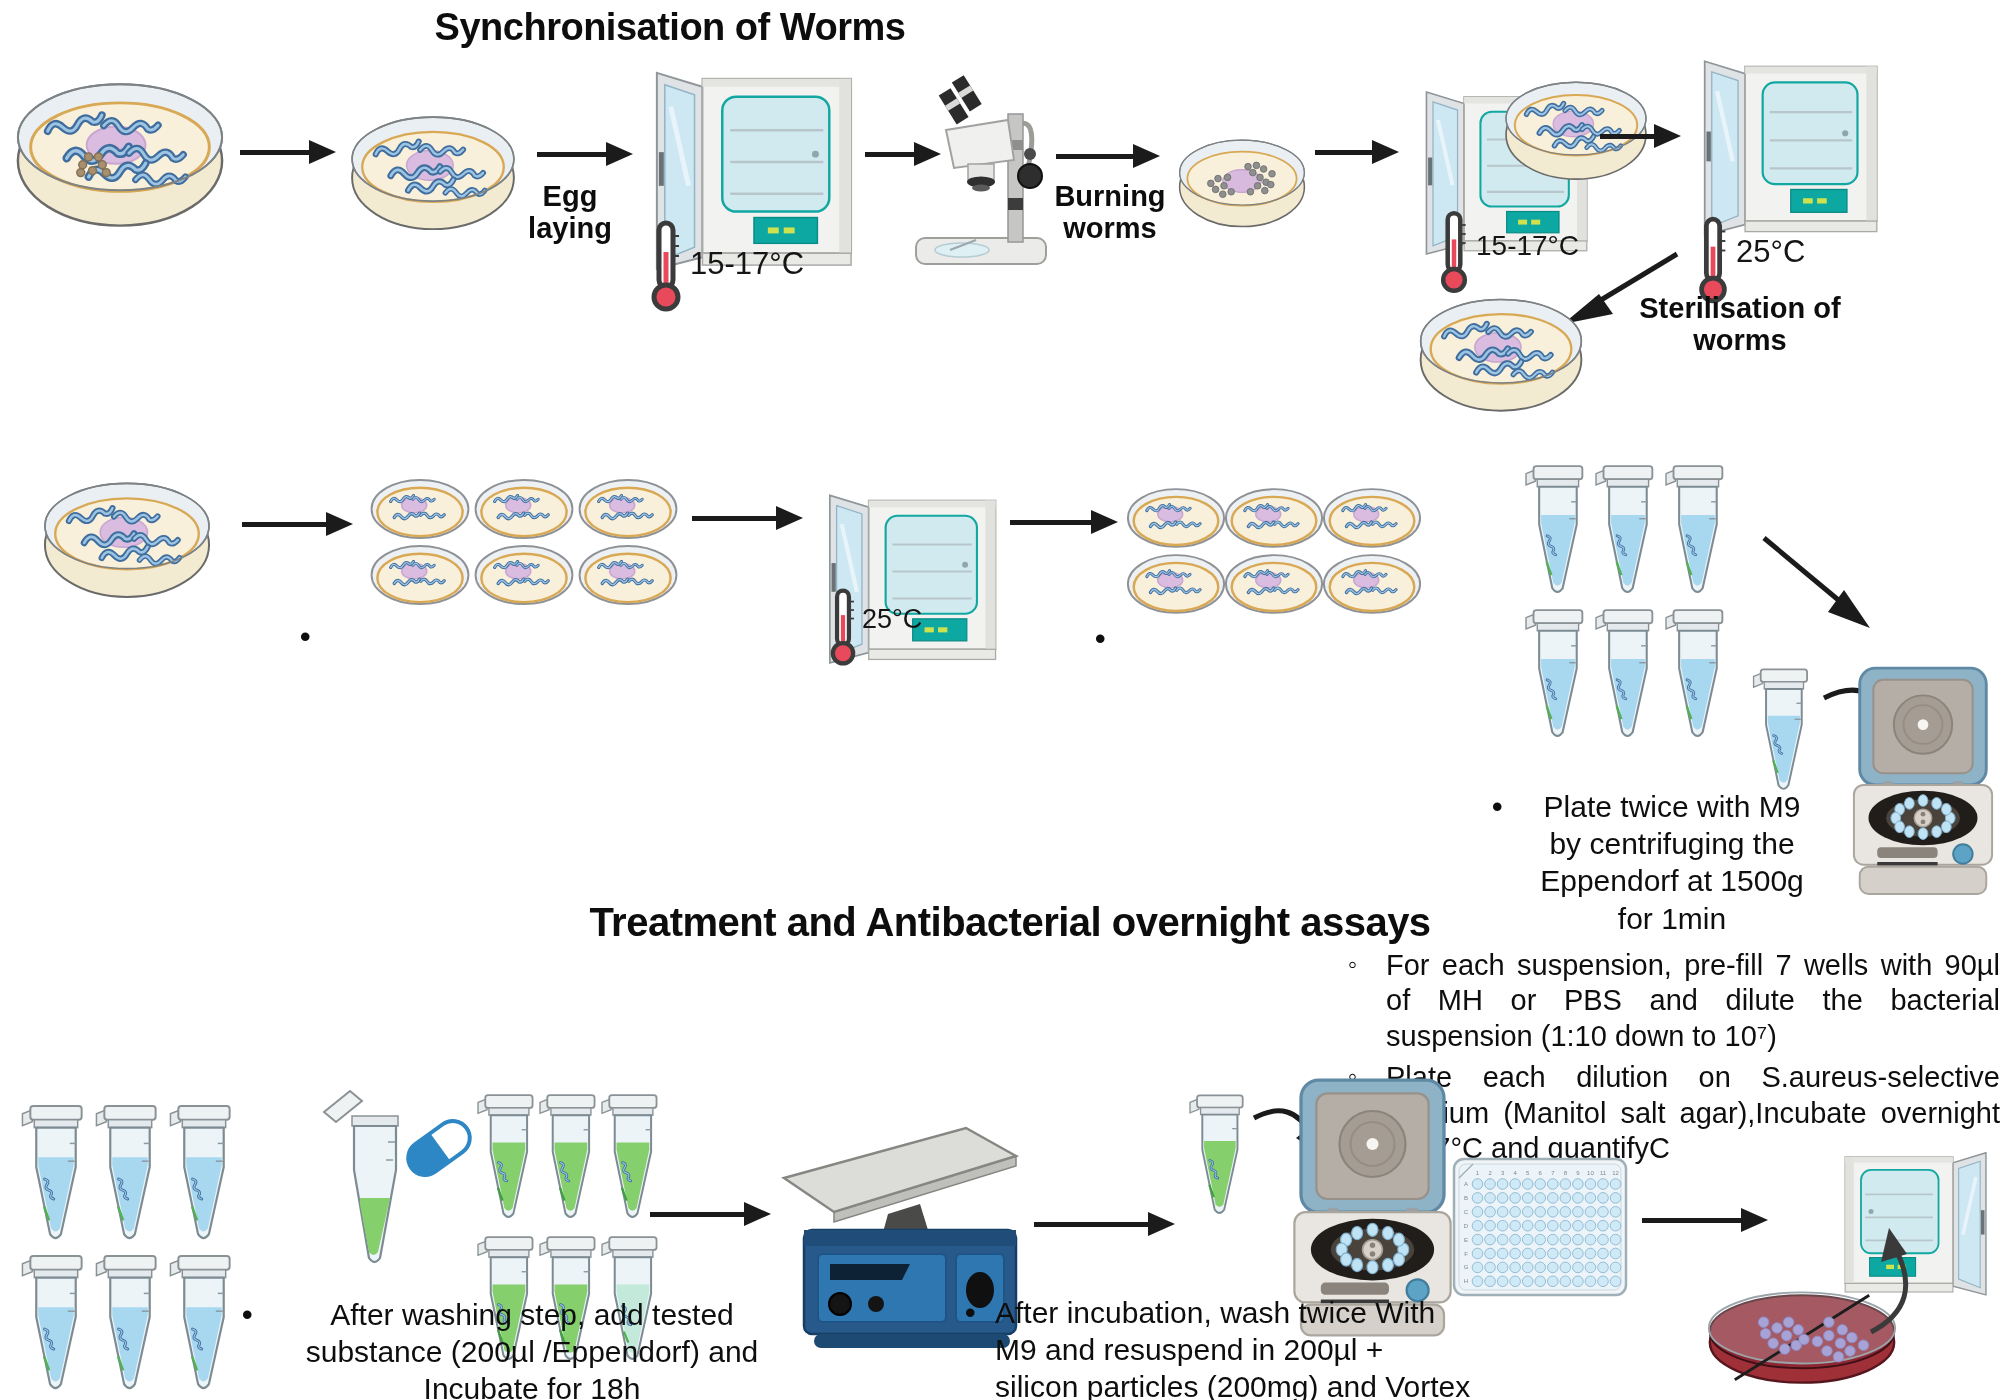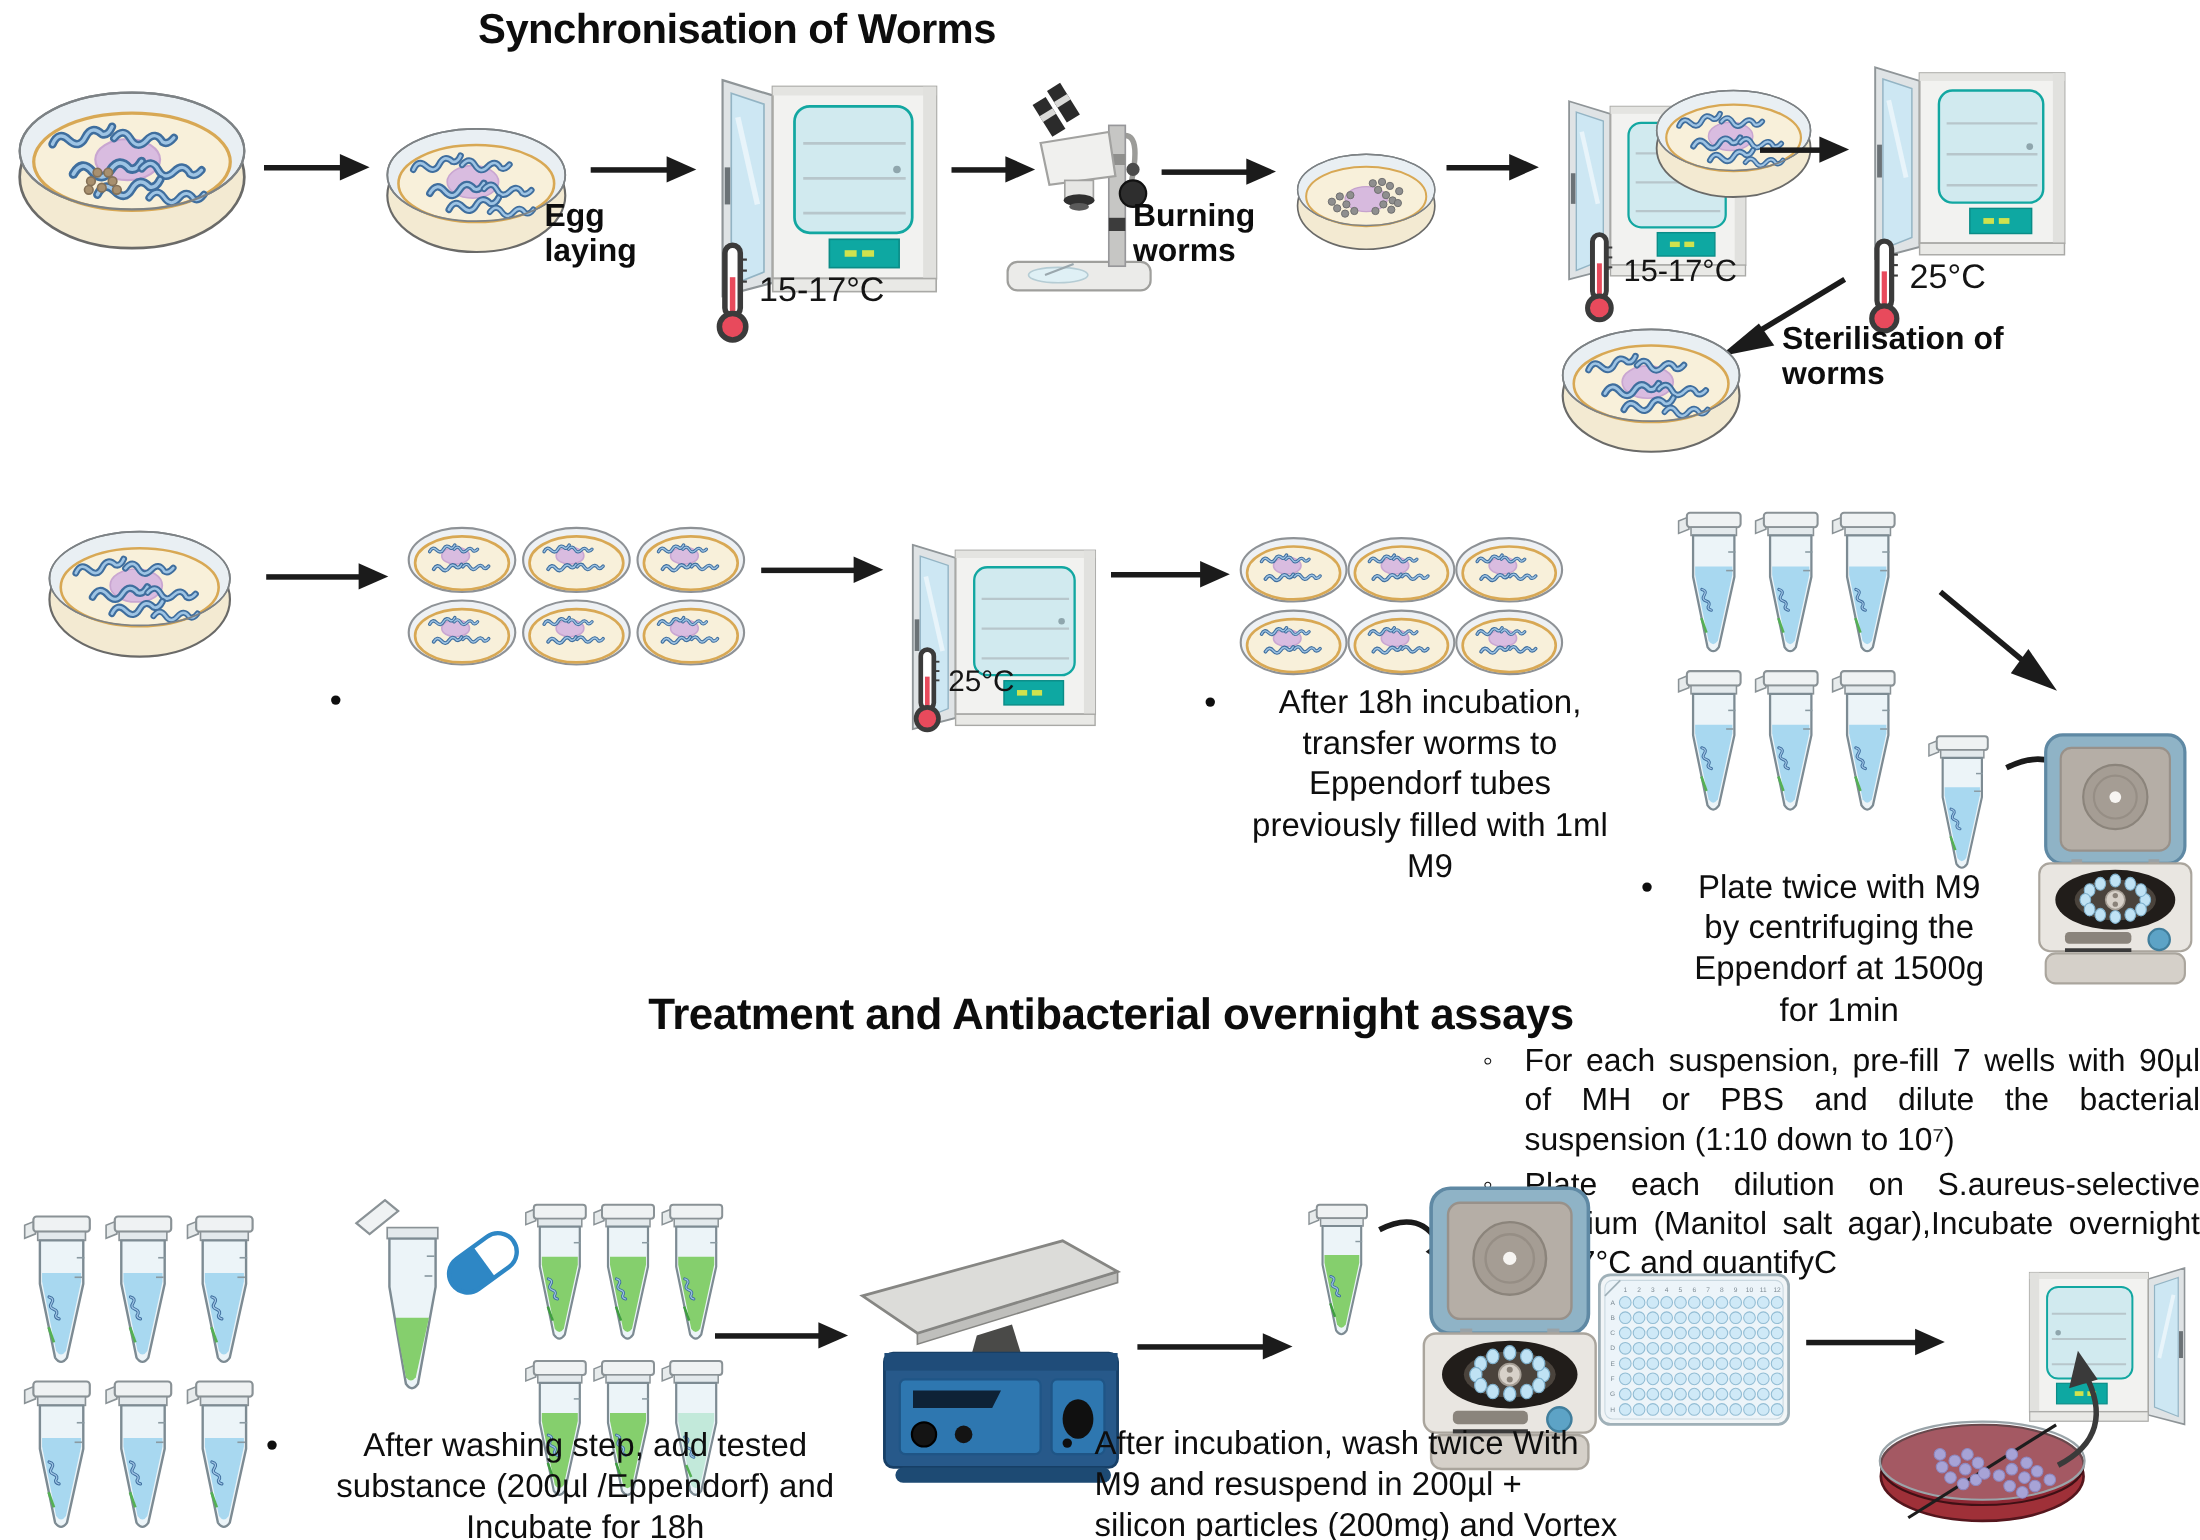--- a/index.html
+++ b/index.html
@@ -1,19 +1,19 @@
 <!DOCTYPE html>
 <html><head>
 <meta charset="utf-8">
 <style>
   html,body{margin:0;padding:0;background:#fff;}
   #canvas{position:relative;width:2000px;height:1400px;background:#ffffff;overflow:hidden;
           font-family:"Liberation Sans",sans-serif;color:#111;}
   .sec-title{position:absolute;font-size:38px;font-weight:700;letter-spacing:-0.5px;text-align:center;color:#0d0d0d;}
-  .lbl{position:absolute;font-size:29px;font-weight:700;text-align:left;line-height:1.12;color:#0d0d0d;}
+  .lbl{position:absolute;font-size:29px;font-weight:700;text-align:center;line-height:1.12;color:#0d0d0d;}
   .temp{position:absolute;font-size:31px;font-weight:400;color:#151515;}
   .ml{white-space:pre-line;}
   .btext{position:absolute;font-size:30px;font-weight:400;line-height:1.24;text-align:center;color:#0e0e0e;}
   .btext.left{text-align:left;}
   .bmark{position:absolute;font-size:30px;font-weight:700;color:#0e0e0e;}
   .harrow{position:absolute;height:5px;background:#1b1b1b;}
   .harrow::after{content:"";position:absolute;right:-26px;top:-10px;border-left:27px solid #1b1b1b;
                  border-top:12px solid transparent;border-bottom:12px solid transparent;}
   .subwrap{position:absolute;font-size:29px;line-height:1.22;color:#0e0e0e;}
   .subitem{display:flex;align-items:flex-start;margin-bottom:6px;}
@@ -425,25 +425,20 @@
       <use href="#small-petri"></use>
     </svg>
 <svg class="icon" style="left:1224px;top:553px" width="100" height="62" viewBox="0 0 104 64">
       <use href="#small-petri"></use>
     </svg>
 <svg class="icon" style="left:1322px;top:553px" width="100" height="62" viewBox="0 0 104 64">
       <use href="#small-petri"></use>
     </svg>
 
 <div class="bmark" style="left:1095px;top:622px">•</div>
-<div class="btext ml" style="left:1100px;top:620px;width:400px">After 18h incubation,
-transfer worms to
-Eppendorf tubes
-previously filled with 1ml
-M9</div>
 
 <svg class="icon" style="left:1526px;top:460px" width="62" height="140" viewBox="0 0 66 148">
       <use href="#tube-blue"></use>
     </svg>
 <svg class="icon" style="left:1596px;top:460px" width="62" height="140" viewBox="0 0 66 148">
       <use href="#tube-blue"></use>
     </svg>
 <svg class="icon" style="left:1666px;top:460px" width="62" height="140" viewBox="0 0 66 148">
       <use href="#tube-blue"></use>
     </svg>

